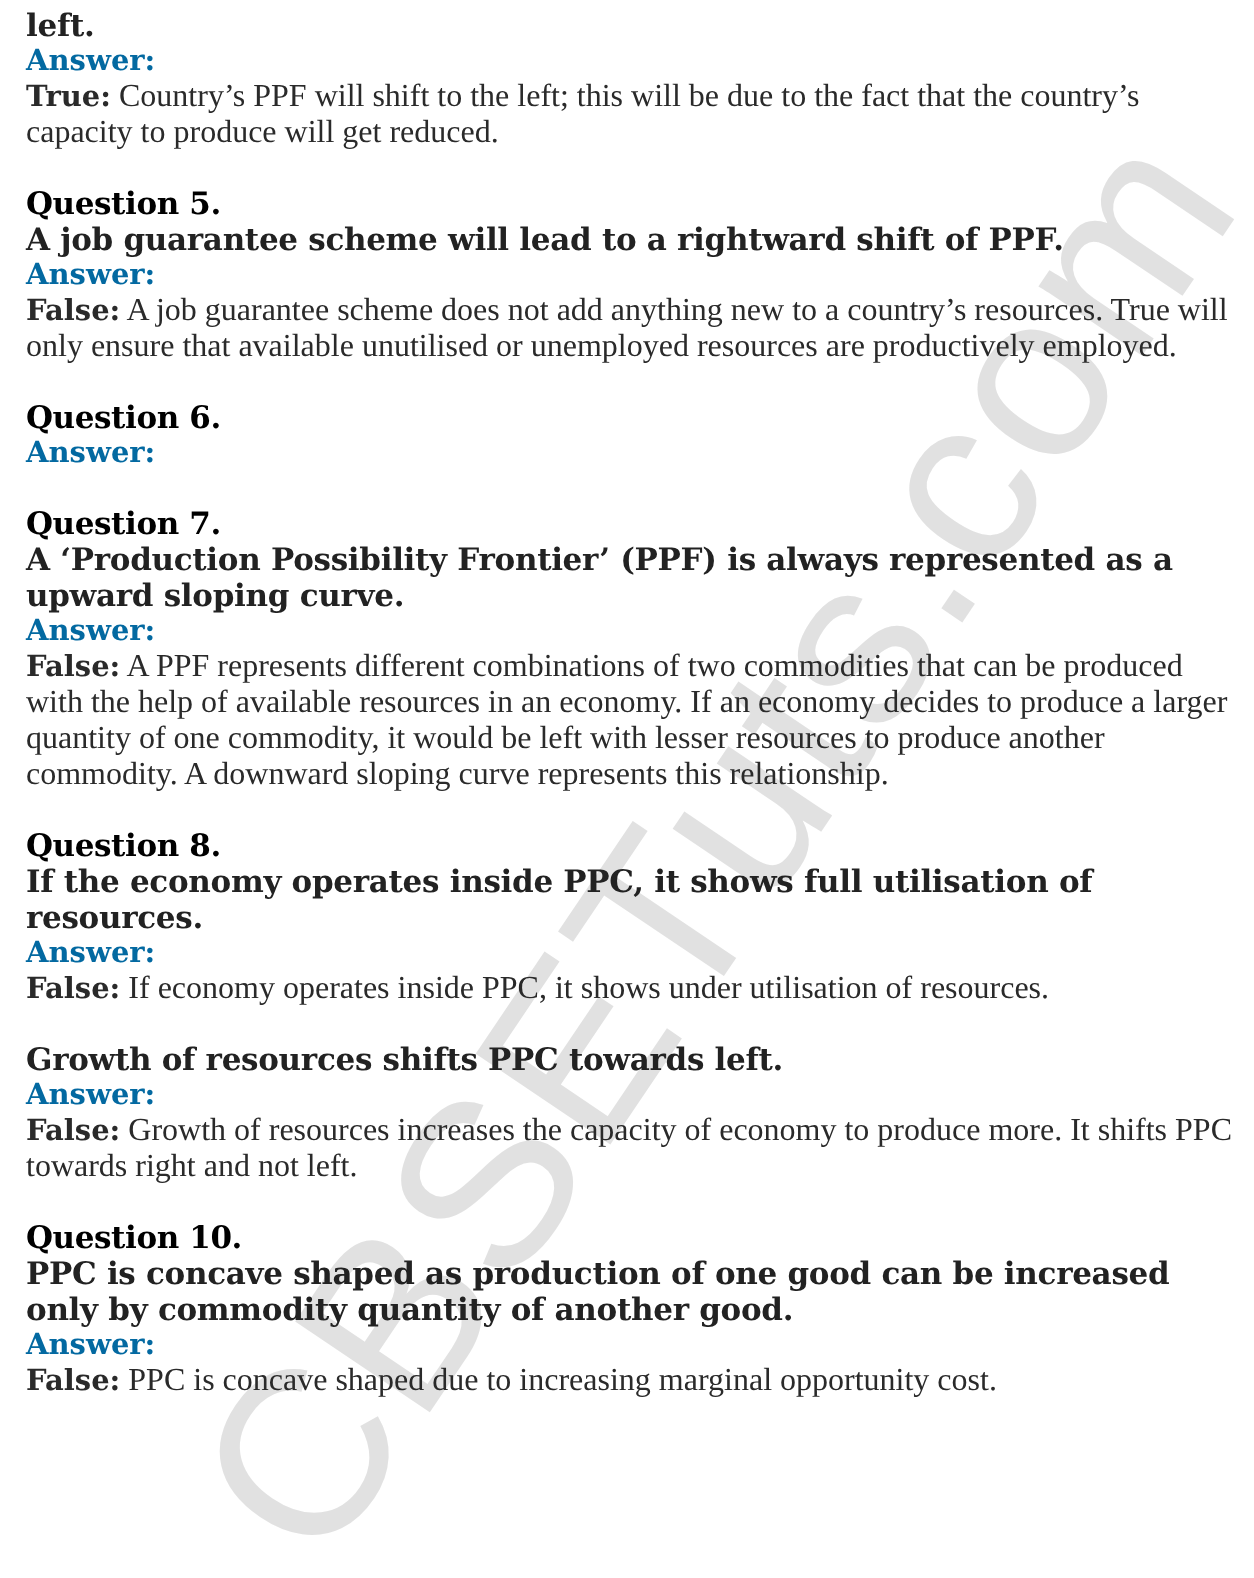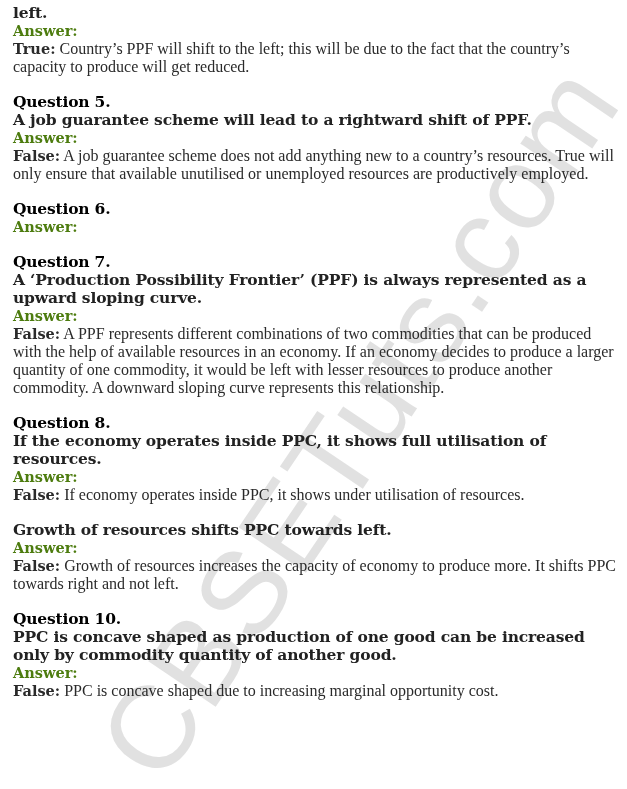--- a/index.html
+++ b/index.html
@@ -50,21 +50,21 @@
       letter-spacing: -0.2px;
     }
     .q-text {
       font-weight: bold;
       font-size: 15.5px;
       line-height: 18px;
       color: #222222;
       letter-spacing: -0.15px;
     }
     .a-label {
-      color: #4d7c0f;
+      color: #0369a1;
       font-weight: bold;
       font-size: 14.5px;
       line-height: 18px;
     }
     .a-text {
       font-family: "Liberation Serif", "DejaVu Serif", serif;
       font-size: 16px;
       line-height: 18px;
       color: #2a2a2a;
     }

